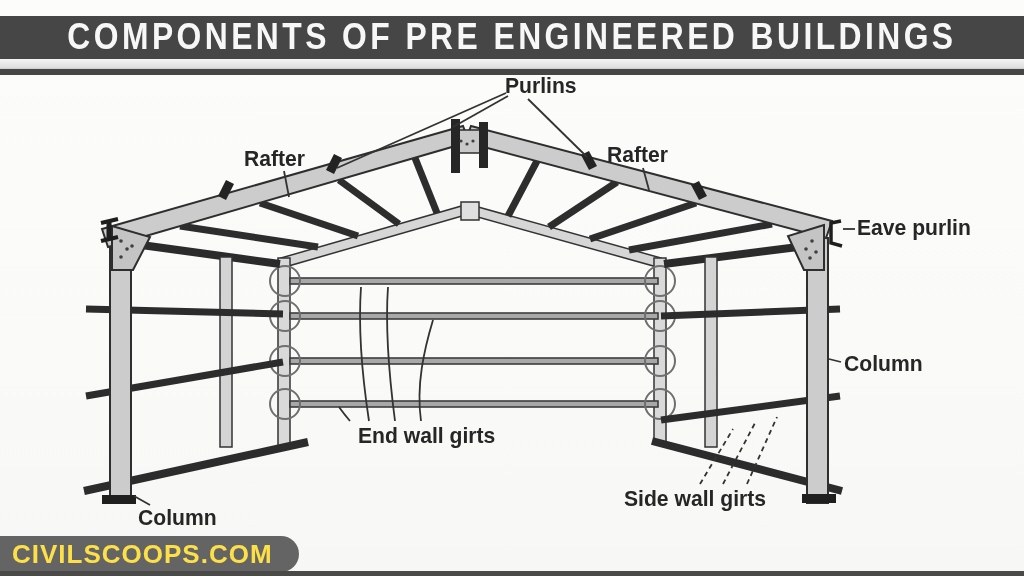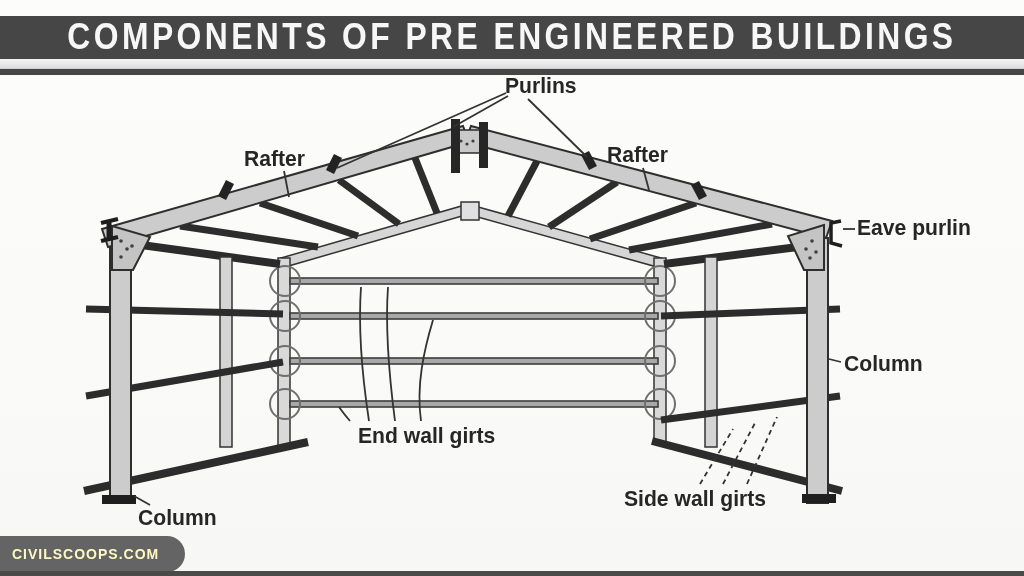--- a/index.html
+++ b/index.html
@@ -22,21 +22,21 @@
   }
   .drawing { position:absolute; top:0; left:0; }
   .lbl {
     position:absolute; color:#262626; font-weight:bold; font-size:22px;
     white-space:nowrap; transform:scaleX(0.96); transform-origin:left top;
   }
   .watermark {
     position:absolute; left:0; top:536px; height:36px;
     background:#646464; border-radius:0 18px 18px 0;
     display:flex; align-items:center; padding:0 26px 0 12px;
-    color:#fef9c3; font-weight:bold; font-size:14px; letter-spacing:1px;
+    color:#fde047; font-weight:bold; font-size:26px; letter-spacing:1px;
   }
   .bottombar {
     position:absolute; left:0; bottom:0; width:1024px; height:5px; background:#4a4a49;
   }
 </style>
 </head>
 <body>
 
 <div class="stage">
 

